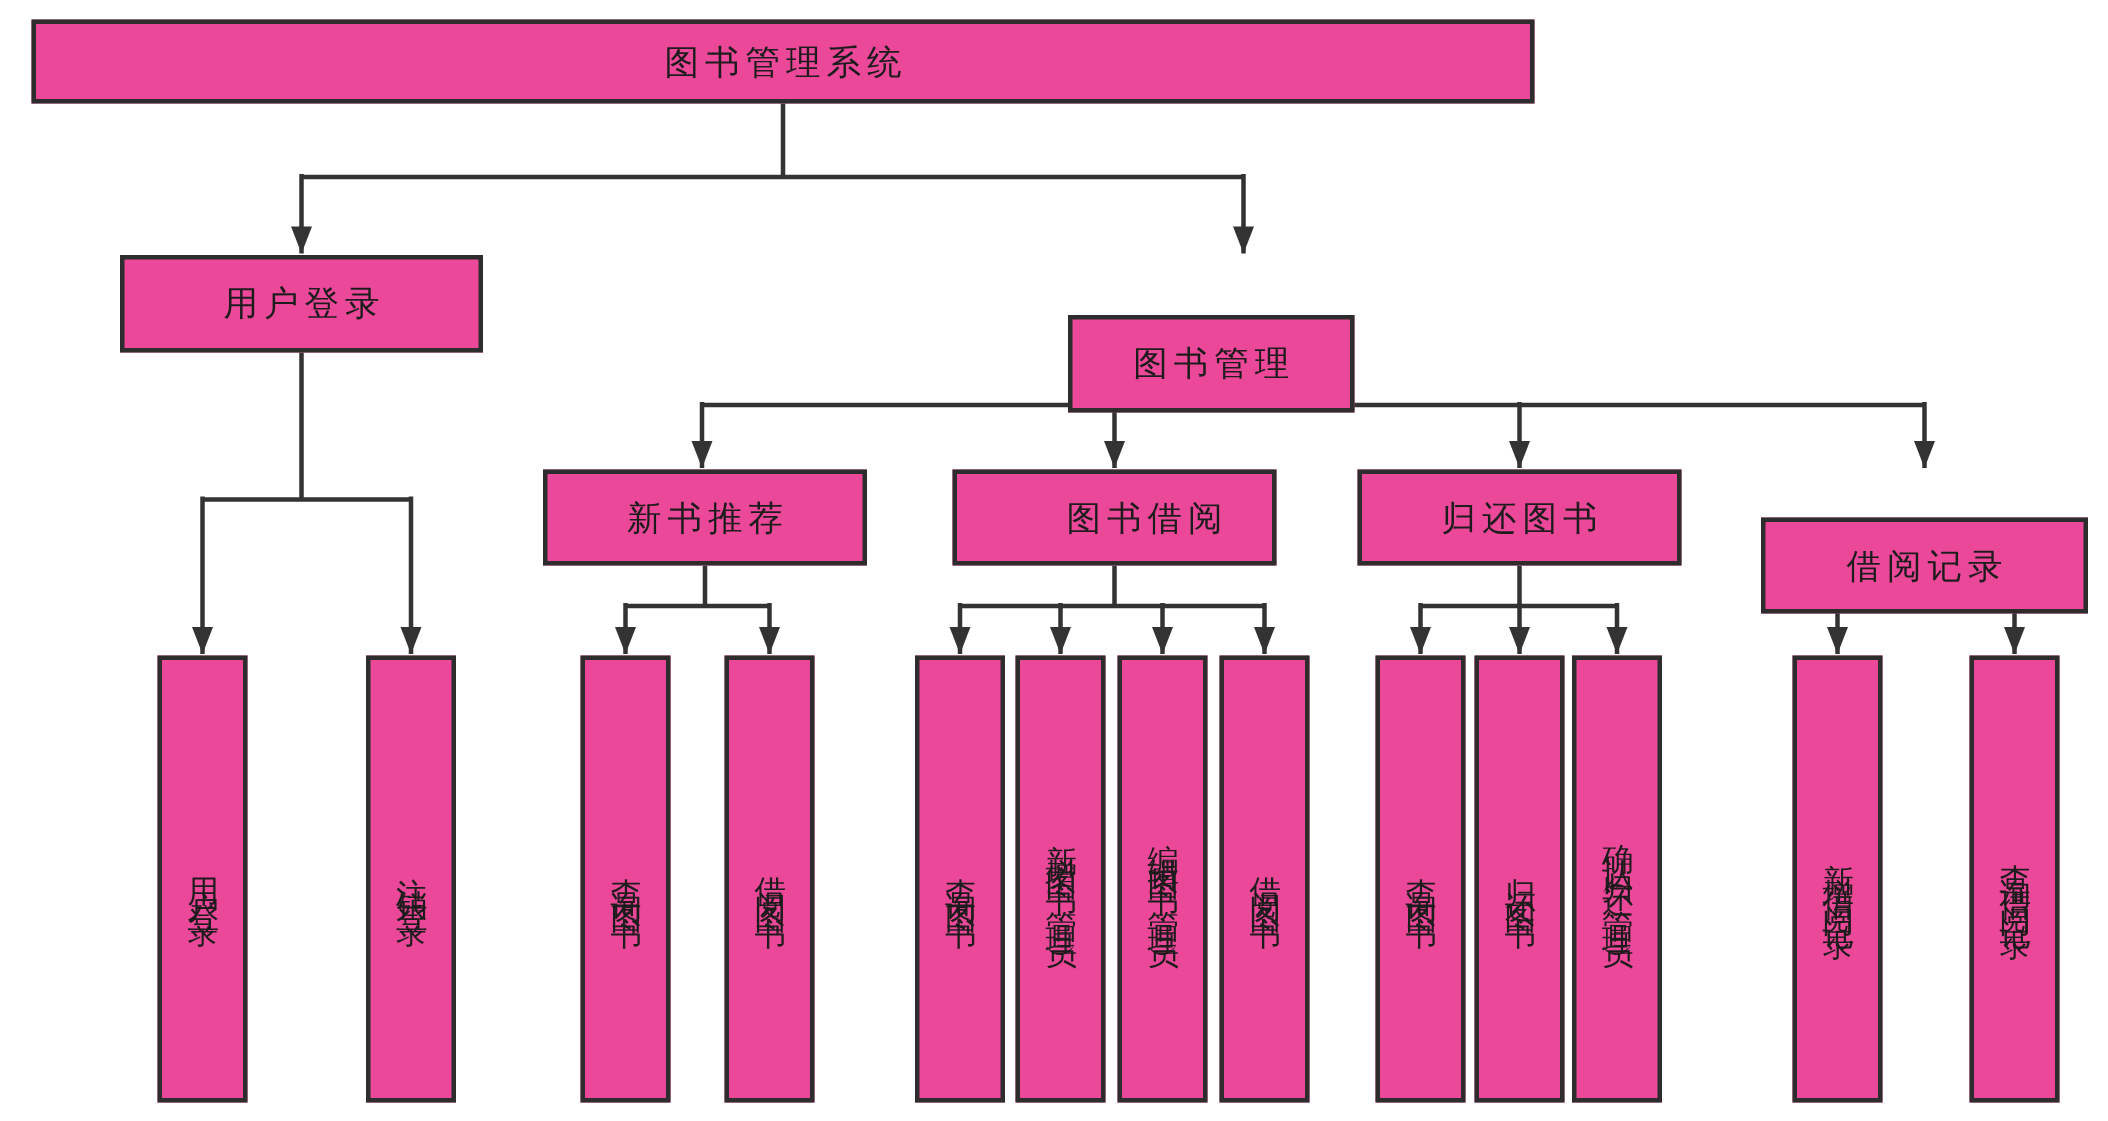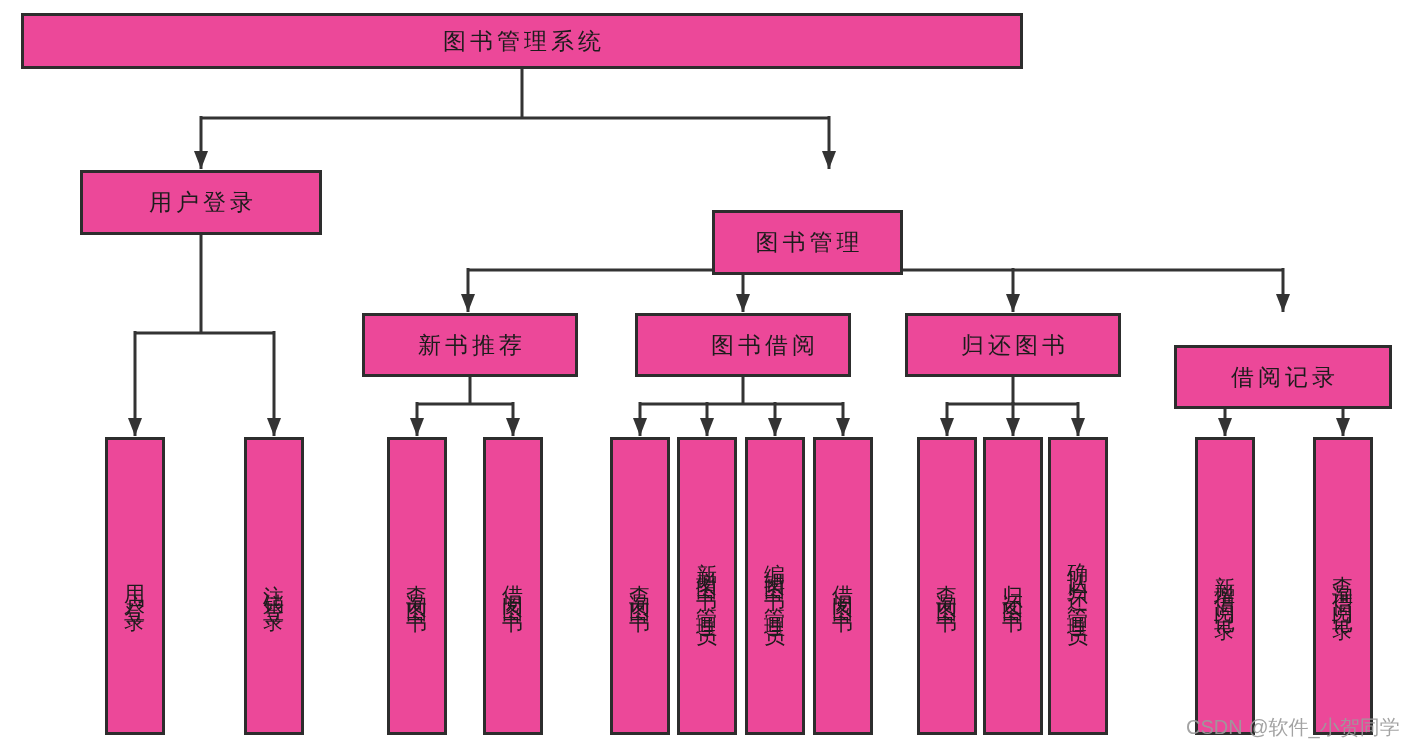--- a/index.html
+++ b/index.html
@@ -166,15 +166,14 @@
     <span class="v-label">确认归还（管理员）</span>
   </div>
 
   <div class="box" style="left:1195px; top:437px; width:60px; height:298px;">
     <span class="v-label">新增借阅记录</span>
   </div>
   <div class="box" style="left:1313px; top:437px; width:60px; height:298px;">
     <span class="v-label">查询借阅记录</span>
   </div>
 
-  <div class="watermark">CSDN @软件_小贺同学</div>
 
 </div>
 
 </body></html>

